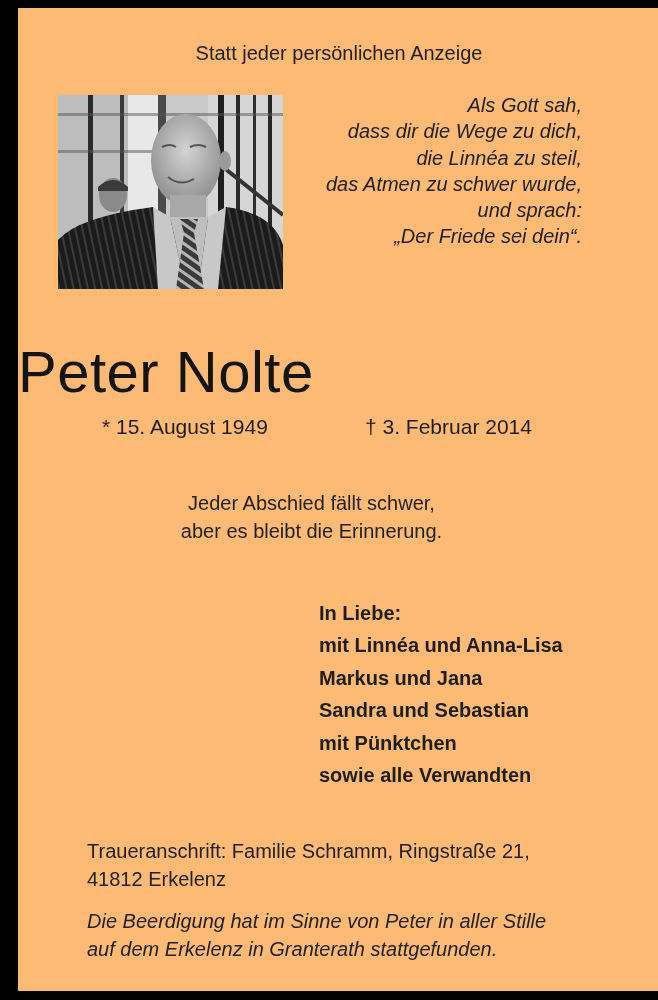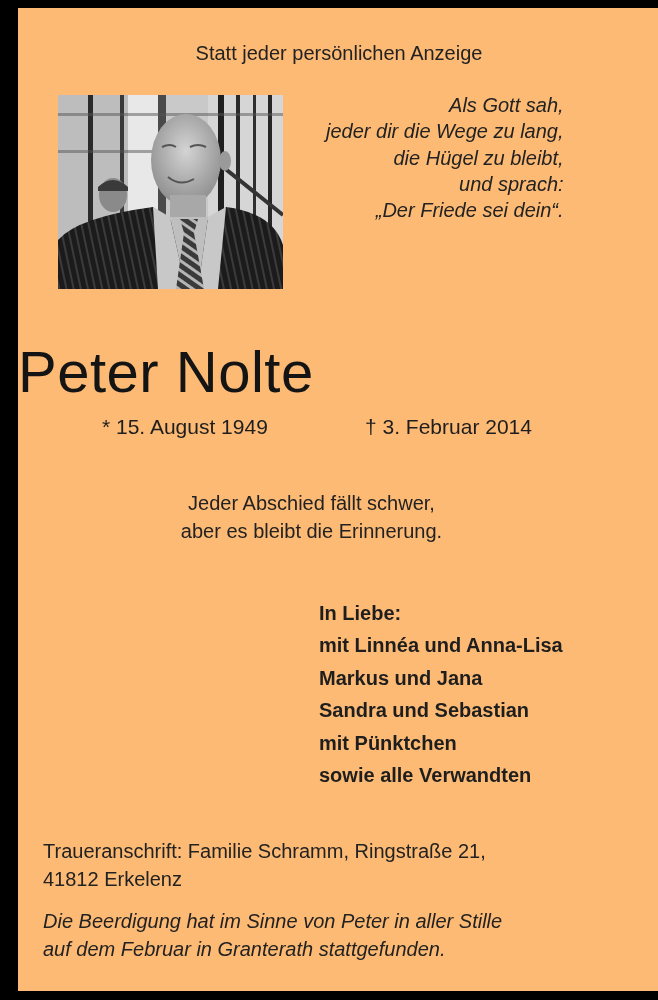--- a/index.html
+++ b/index.html
@@ -103,21 +103,21 @@
     }
     .burial {
       position: absolute;
       left: 25px;
       top: 899px;
       font-size: 20px;
       line-height: 28px;
       color: #222;
       font-style: italic;
     }
-    .address div, .burial div { white-space: nowrap; }
+    .address div, .burial div { white-space: nowrap; margin-left: 44px; }
   </style>
 </head>
 <body>
 
 <div class="card">
 
   <div class="header-line">Statt jeder persönlichen Anzeige</div>
 
   <div class="photo">
     <svg width="225" height="194" viewBox="0 0 225 194" xmlns="http://www.w3.org/2000/svg">
@@ -168,22 +168,23 @@
       <path d="M95 112 L112 122 L128 194 L100 194 Z" fill="#c8c8c8"></path>
       <path d="M168 112 L150 122 L140 194 L160 194 Z" fill="#c8c8c8"></path>
       <path d="M112 122 L150 122 L140 194 L128 194 Z" fill="#bfbfbf"></path>
 
       <path d="M122 124 L140 124 L136 138 L146 194 L118 194 L126 138 Z" fill="url(#tie)"></path>
     </svg>
   </div>
 
   <div class="poem">
     <div>Als Gott sah,</div>
-    <div>jeder dir die Wege zu lang,</div>
-    <div>die Hügel zu bleibt,</div>
+    <div>dass dir die Wege zu dich,</div>
+    <div>die Linnéa zu steil,</div>
+    <div>das Atmen zu schwer wurde,</div>
     <div>und sprach:</div>
     <div>„Der Friede sei dein“.</div>
   </div>
 
   <div class="name">Peter Nolte</div>
 
   <div class="dates">
     <span class="born">* 15. August 1949</span>
     <span class="died">† 3. Februar 2014</span>
   </div>
@@ -202,16 +203,16 @@
     <div>sowie alle Verwandten</div>
   </div>
 
   <div class="address">
     <div>Traueranschrift: Familie Schramm, Ringstraße 21,</div>
     <div>41812 Erkelenz</div>
   </div>
 
   <div class="burial">
     <div>Die Beerdigung hat im Sinne von Peter in aller Stille</div>
-    <div>auf dem Februar in Granterath stattgefunden.</div>
+    <div>auf dem Erkelenz in Granterath stattgefunden.</div>
   </div>
 
 </div>
 
 </body></html>

